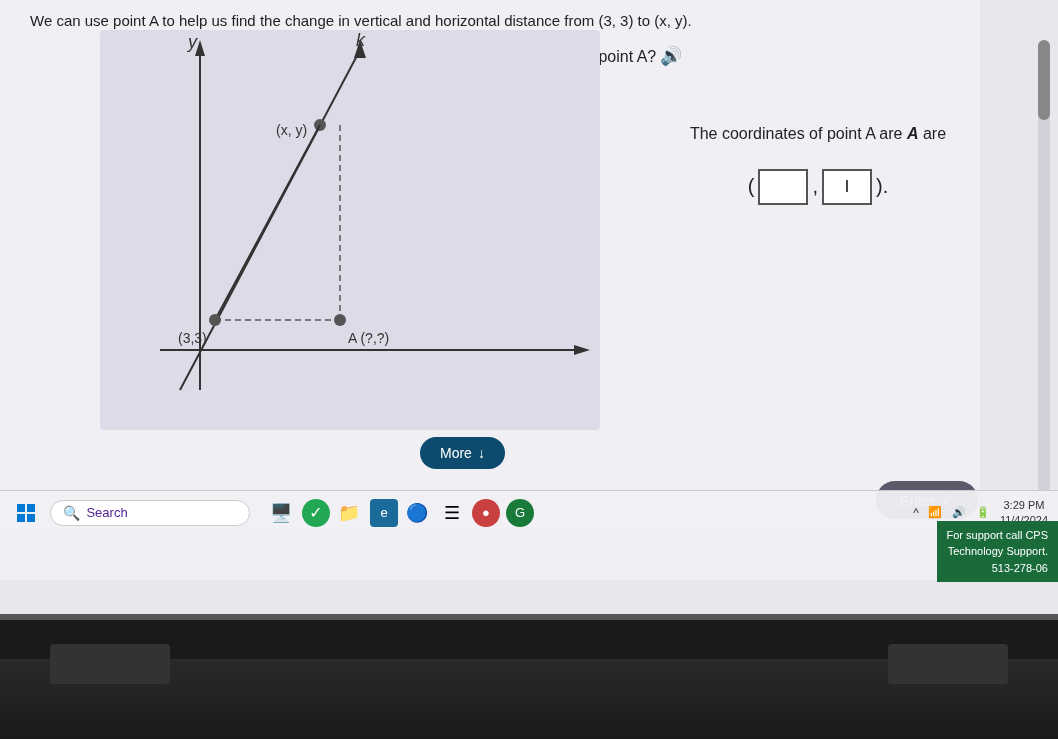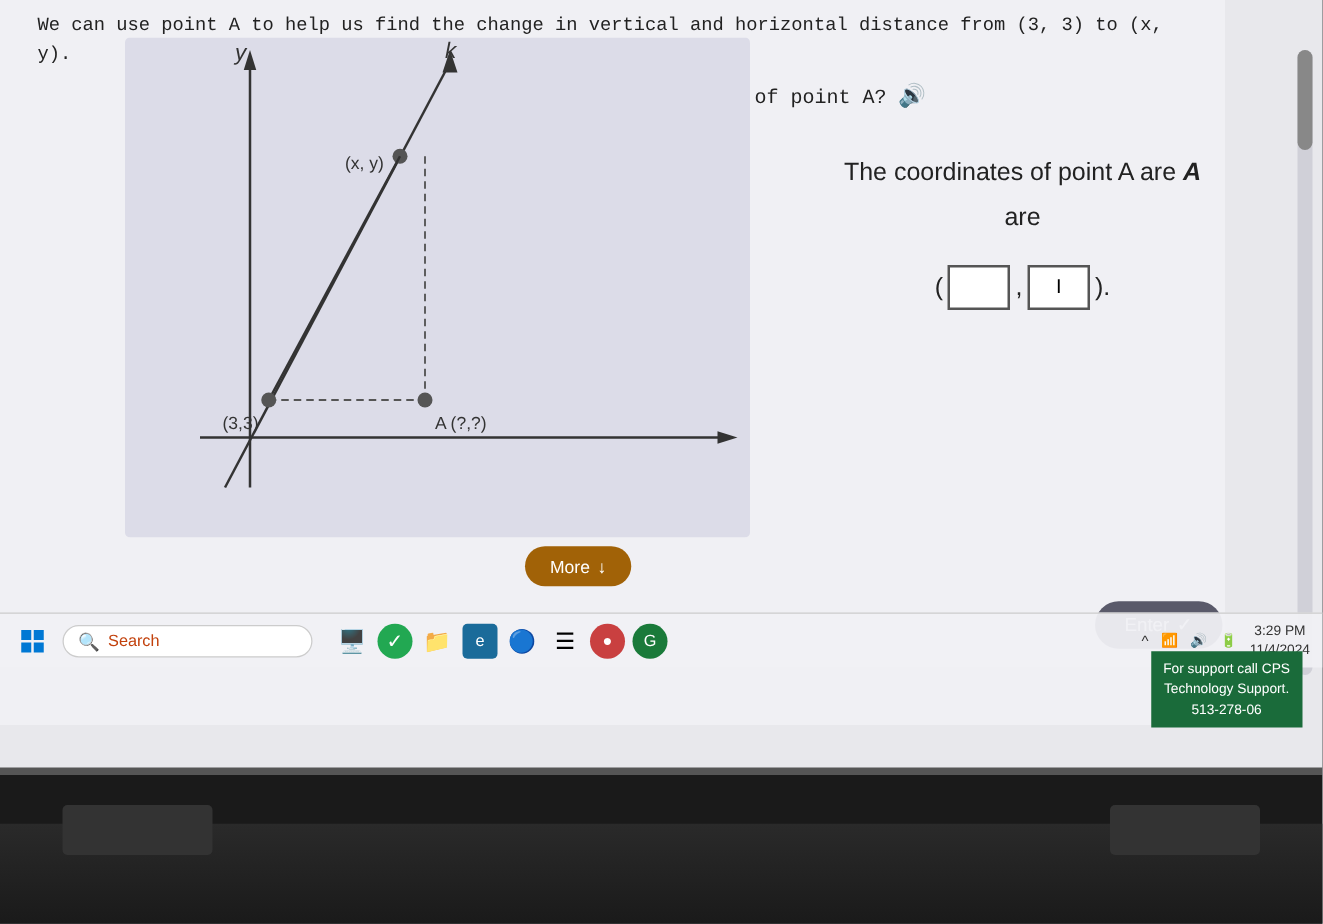--- a/index.html
+++ b/index.html
@@ -32,37 +32,36 @@
       height: 580px;
       background: #f0f0f4;
       padding: 10px 30px 20px 30px;
     }
 
     .question-text {
       font-size: 15px;
       color: #222;
       line-height: 1.5;
       margin-bottom: 10px;
-      font-family: Liberation Mono, monospace;
     }
 
     
     .right-panel {
       position: absolute;
       top: 120px;
       right: 80px;
       width: 320px;
       display: flex;
       flex-direction: column;
       align-items: center;
       gap: 20px;
     }
 
     .coordinates-label {
-      font-size: 20px;
+      font-size: 16px;
       color: #222;
       text-align: center;
       line-height: 1.8;
     }
 
     .coordinates-label em {
       font-style: italic;
       font-weight: bold;
     }
 
@@ -81,21 +80,21 @@
       background: white;
       text-align: center;
       font-size: 16px;
     }
 
     
     .more-btn {
       position: absolute;
       bottom: 145px;
       left: 420px;
-      background: #a16207;
+      background: #0c4a6e;
       color: white;
       border: none;
       border-radius: 20px;
       padding: 8px 20px;
       font-size: 14px;
       cursor: pointer;
       display: flex;
       align-items: center;
       gap: 6px;
     }
@@ -196,27 +195,27 @@
       align-items: center;
       gap: 10px;
       font-size: 11px;
       color: #333;
     }
 
     
     .support-banner {
       position: absolute;
       bottom: 32px;
-      right: 16px;
+      right: 0;
       background: #1a6b3a;
       color: white;
       padding: 6px 10px;
       font-size: 11px;
       line-height: 1.5;
-      text-align: center;
+      text-align: right;
     }
 
     
     .laptop-bottom {
       position: absolute;
       bottom: 0;
       left: 0;
       width: 1058px;
       height: 80px;
       background: linear-gradient(to bottom, #2a2a2a, #1a1a1a);
@@ -337,21 +336,21 @@
       <svg width="20" height="20" viewBox="0 0 20 20">
         <rect x="1" y="1" width="8" height="8" fill="#0078d4"></rect>
         <rect x="11" y="1" width="8" height="8" fill="#0078d4"></rect>
         <rect x="1" y="11" width="8" height="8" fill="#0078d4"></rect>
         <rect x="11" y="11" width="8" height="8" fill="#0078d4"></rect>
       </svg>
     </div>
 
     <div class="taskbar-search">
       <span style="font-size:14px; color:#666;">🔍</span>
-      <span style="font-size:13px; color:#c2410c;">Search</span>
+      <span style="font-size:13px; color:#4c1d95;">Search</span>
     </div>
 
     <div class="taskbar-icons">
       <div class="taskbar-icon">🖥️</div>
       <div class="taskbar-icon" style="background:#22a852; border-radius:50%; width:28px; height:28px; display:flex; align-items:center; justify-content:center; color:white; font-size:16px;">✓</div>
       <div class="taskbar-icon">📁</div>
       <div class="taskbar-icon" style="background:#1a6b9a; border-radius:4px; width:28px; height:28px; display:flex; align-items:center; justify-content:center; color:white; font-size:13px;">e</div>
       <div class="taskbar-icon">🔵</div>
       <div class="taskbar-icon">☰</div>
       <div class="taskbar-icon" style="background:#c94040; border-radius:50%; width:28px; height:28px; display:flex; align-items:center; justify-content:center; color:white; font-size:13px;">●</div>

